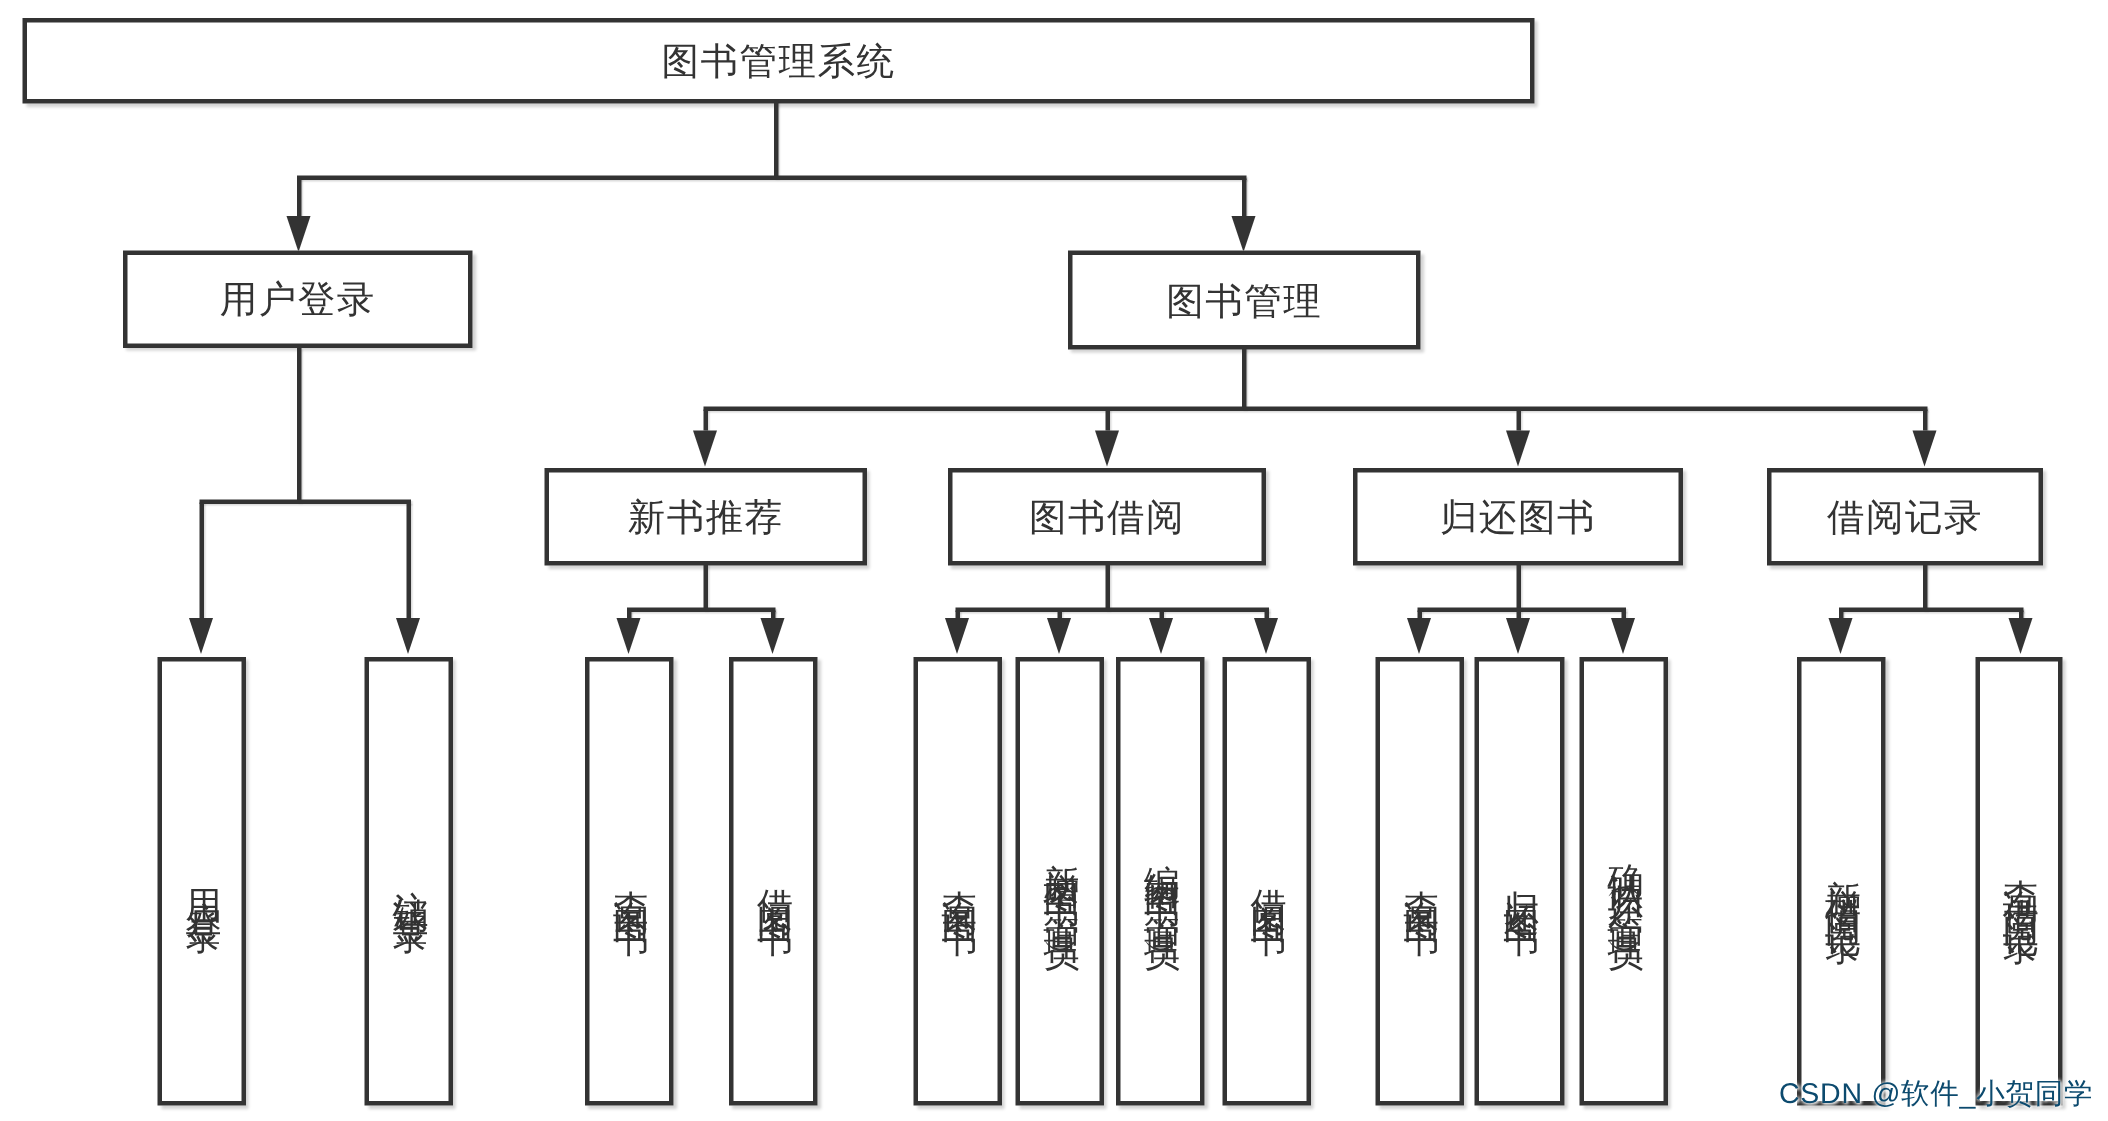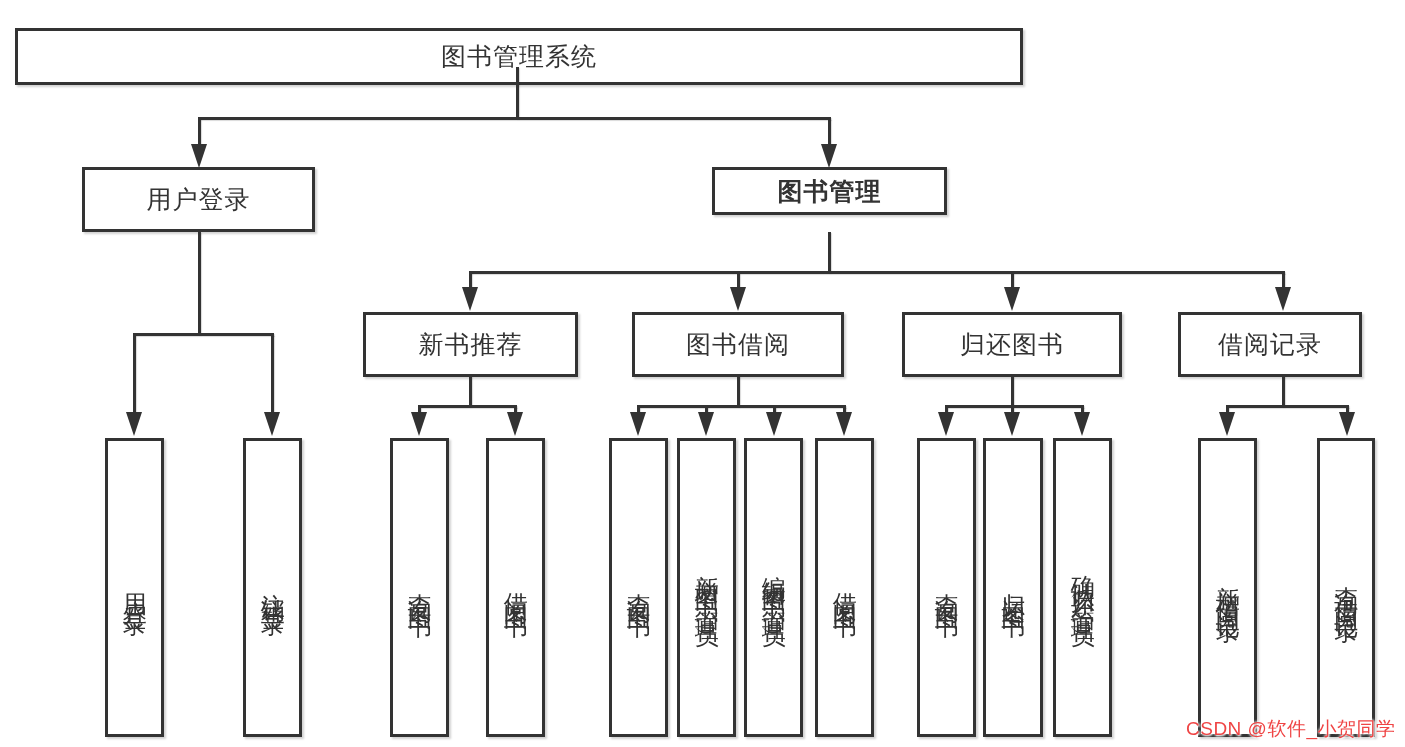--- a/index.html
+++ b/index.html
@@ -59,47 +59,47 @@
     height: 0;
     border-left: 8px solid transparent;
     border-right: 8px solid transparent;
     border-top: 24px solid #333333;
   }
   .watermark {
     position: absolute;
     left: 1186px;
     top: 716px;
     font-size: 19px;
-    color: #ef4444;
+    color: #0c4a6e;
     letter-spacing: 0.5px;
     white-space: nowrap;
     text-shadow: 0 0 3px #ffffff, 0 0 3px #ffffff, 1px 1px 2px #ffffff;
     z-index: 5;
   }
 </style>
 </head>
 <body>
 
 <div id="stage">
 
-  <div class="hbox" style="left:15px; top:12px; width:1008px; height:57px;margin-top:16px;">
+  <div class="hbox" style="left:15px; top:12px; width:1008px; height:57px;">
     <span>图书管理系统</span>
   </div>
 
   <div class="vline" style="left:516px; top:67px; height:52px;"></div>
   <div class="hline" style="left:198px; top:117px; width:633px;"></div>
   <div class="vline" style="left:198px; top:119px; height:26px;"></div>
   <div class="arrow" style="left:191px; top:144px;"></div>
   <div class="vline" style="left:828px; top:119px; height:26px;"></div>
   <div class="arrow" style="left:821px; top:144px;"></div>
 
   <div class="hbox" style="left:82px; top:167px; width:233px; height:65px;">
     <span>用户登录</span>
   </div>
-  <div class="hbox" style="left:712px; top:167px; width:235px; height:48px;font-weight:bold;">
+  <div class="hbox" style="left:712px; top:167px; width:235px; height:66px;">
     <span>图书管理</span>
   </div>
 
   <div class="vline" style="left:198px; top:232px; height:103px;"></div>
   <div class="hline" style="left:133px; top:333px; width:141px;"></div>
   <div class="vline" style="left:133px; top:335px; height:77px;"></div>
   <div class="arrow" style="left:126px; top:412px;"></div>
   <div class="vline" style="left:271px; top:335px; height:77px;"></div>
   <div class="arrow" style="left:264px; top:412px;"></div>
 

